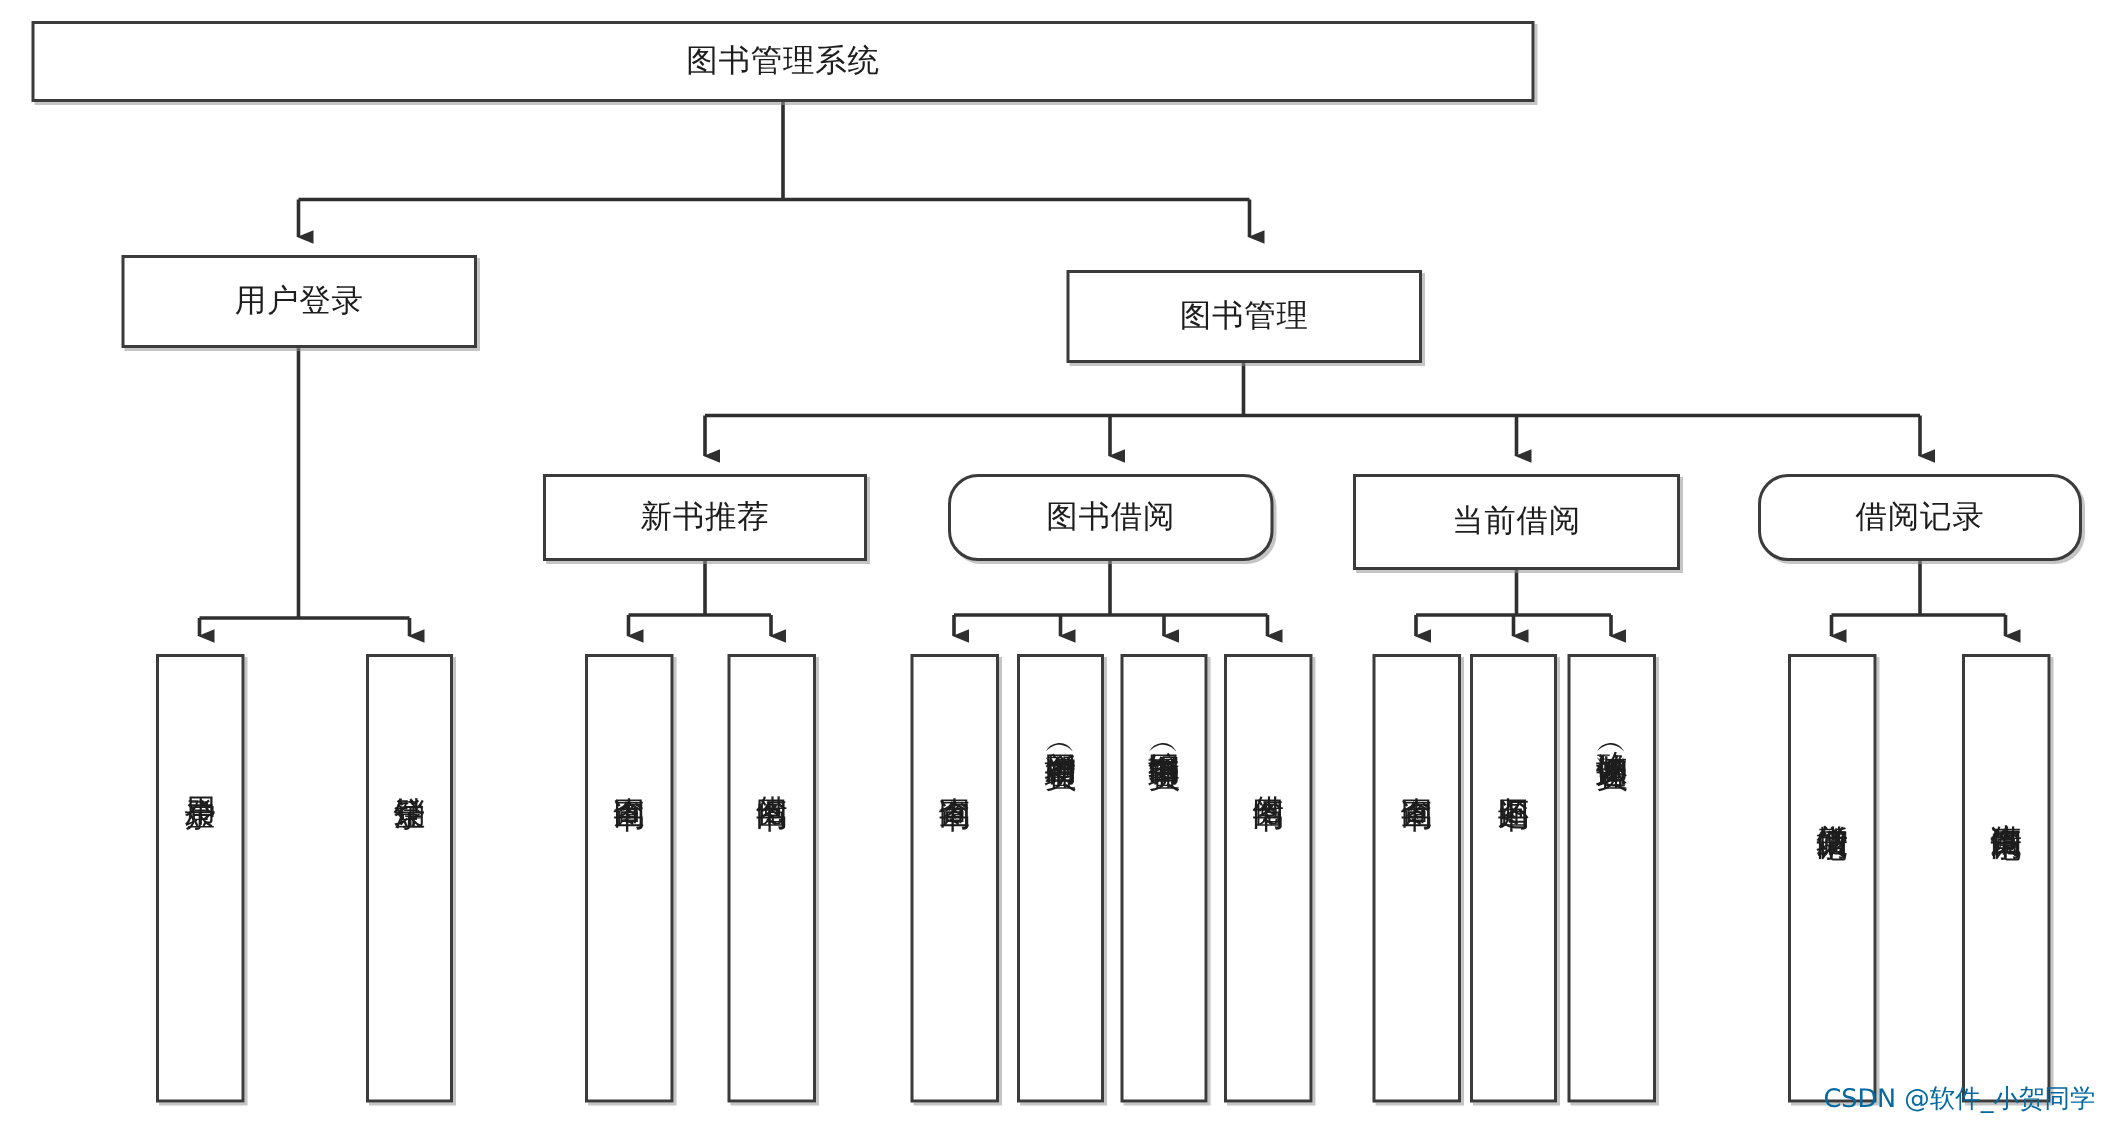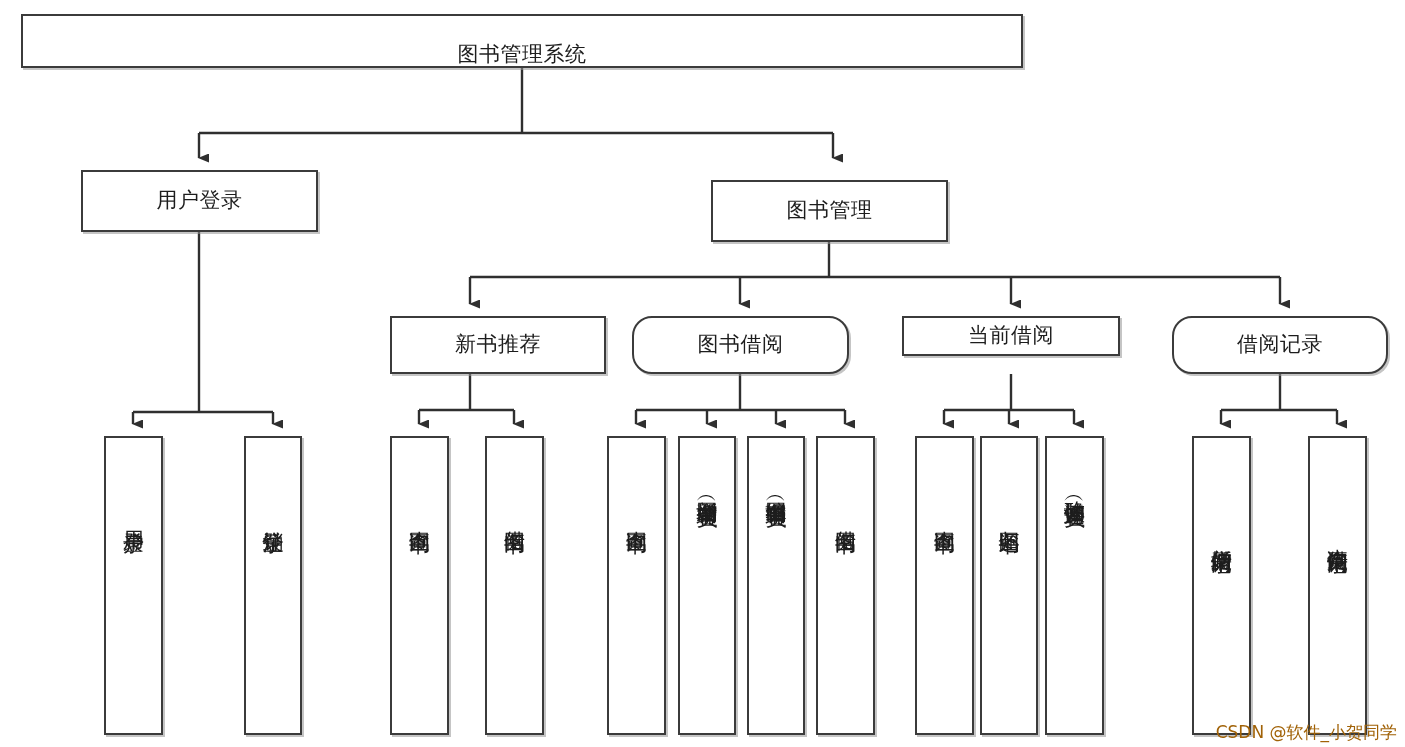--- a/index.html
+++ b/index.html
@@ -64,21 +64,21 @@
     padding-top: 88px;
   }
   .node.vertical.midtall .node-label {
     padding-top: 40px;
   }
   .watermark {
     position: absolute;
     right: 8px;
     bottom: 3px;
     font-size: 17px;
-    color: #a16207;
+    color: #0369a1;
     white-space: nowrap;
     pointer-events: none;
   }
 </style>
 </head>
 <body>
 
 <div id="diagram-root">
 
   <svg class="connectors" viewBox="0 0 1405 747" xmlns="http://www.w3.org/2000/svg">
@@ -124,38 +124,38 @@
       <path d="M1009,410 L1009,424" marker-end="url(#arrowhead)"></path>
       <path d="M1074,410 L1074,424" marker-end="url(#arrowhead)"></path>
 
       <path d="M1280,374 L1280,410"></path>
       <path d="M1221,410 L1337,410"></path>
       <path d="M1221,410 L1221,424" marker-end="url(#arrowhead)"></path>
       <path d="M1337,410 L1337,424" marker-end="url(#arrowhead)"></path>
     </g>
   </svg>
 
-  <div class="node horizontal" style="left:21px; top:14px; width:1002px; height:54px;align-items:flex-end;">
+  <div class="node horizontal" style="left:21px; top:14px; width:1002px; height:54px;">
     <span class="node-label">图书管理系统</span>
   </div>
 
   <div class="node horizontal" style="left:81px; top:170px; width:237px; height:62px;">
     <span class="node-label">用户登录</span>
   </div>
   <div class="node horizontal" style="left:711px; top:170px; width:237px; height:62px;margin-top:10px;">
     <span class="node-label">图书管理</span>
   </div>
 
-  <div class="node horizontal" style="left:362px; top:316px; width:216px; height:58px;margin-left:28px;">
+  <div class="node horizontal" style="left:362px; top:316px; width:216px; height:58px;">
     <span class="node-label">新书推荐</span>
   </div>
   <div class="node horizontal" style="left:632px; top:316px; width:217px; height:58px;border-radius:20px;">
     <span class="node-label">图书借阅</span>
   </div>
-  <div class="node horizontal" style="left:902px; top:316px; width:218px; height:40px;">
+  <div class="node horizontal" style="left:902px; top:316px; width:218px; height:64px;">
     <span class="node-label">当前借阅</span>
   </div>
   <div class="node horizontal" style="left:1172px; top:316px; width:216px; height:58px;border-radius:20px;">
     <span class="node-label">借阅记录</span>
   </div>
 
   <div class="node vertical mid" style="left:104px; top:436px; width:59px; height:299px;">
     <span class="node-label">用户登录</span>
   </div>
   <div class="node vertical mid" style="left:244px; top:436px; width:58px; height:299px;">

